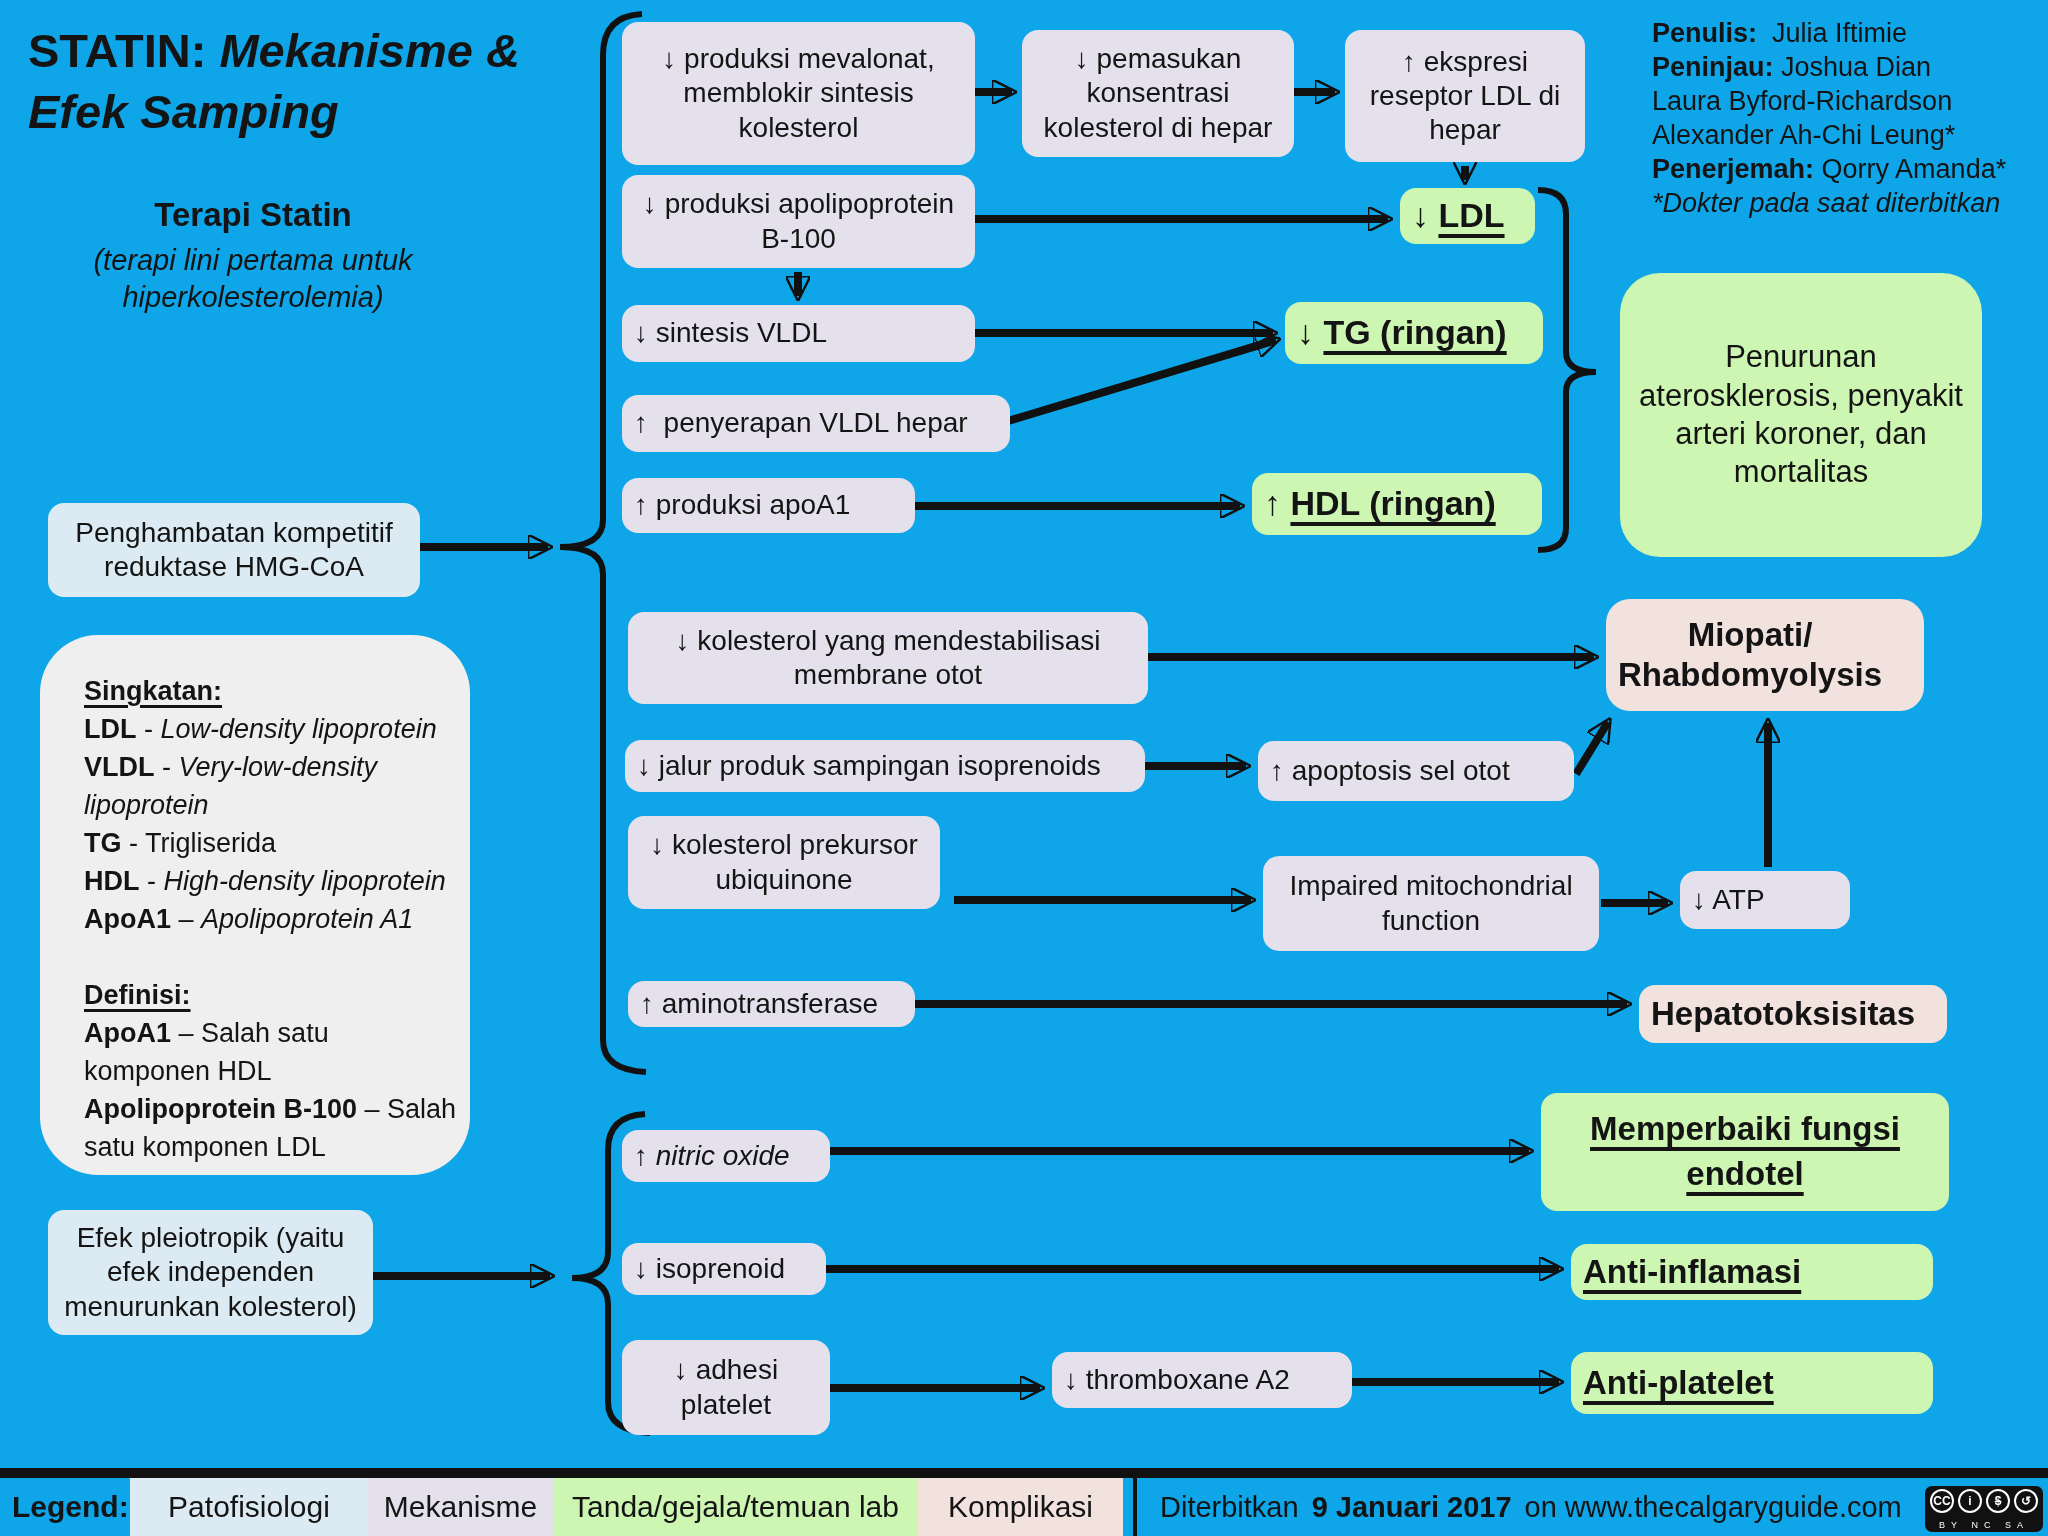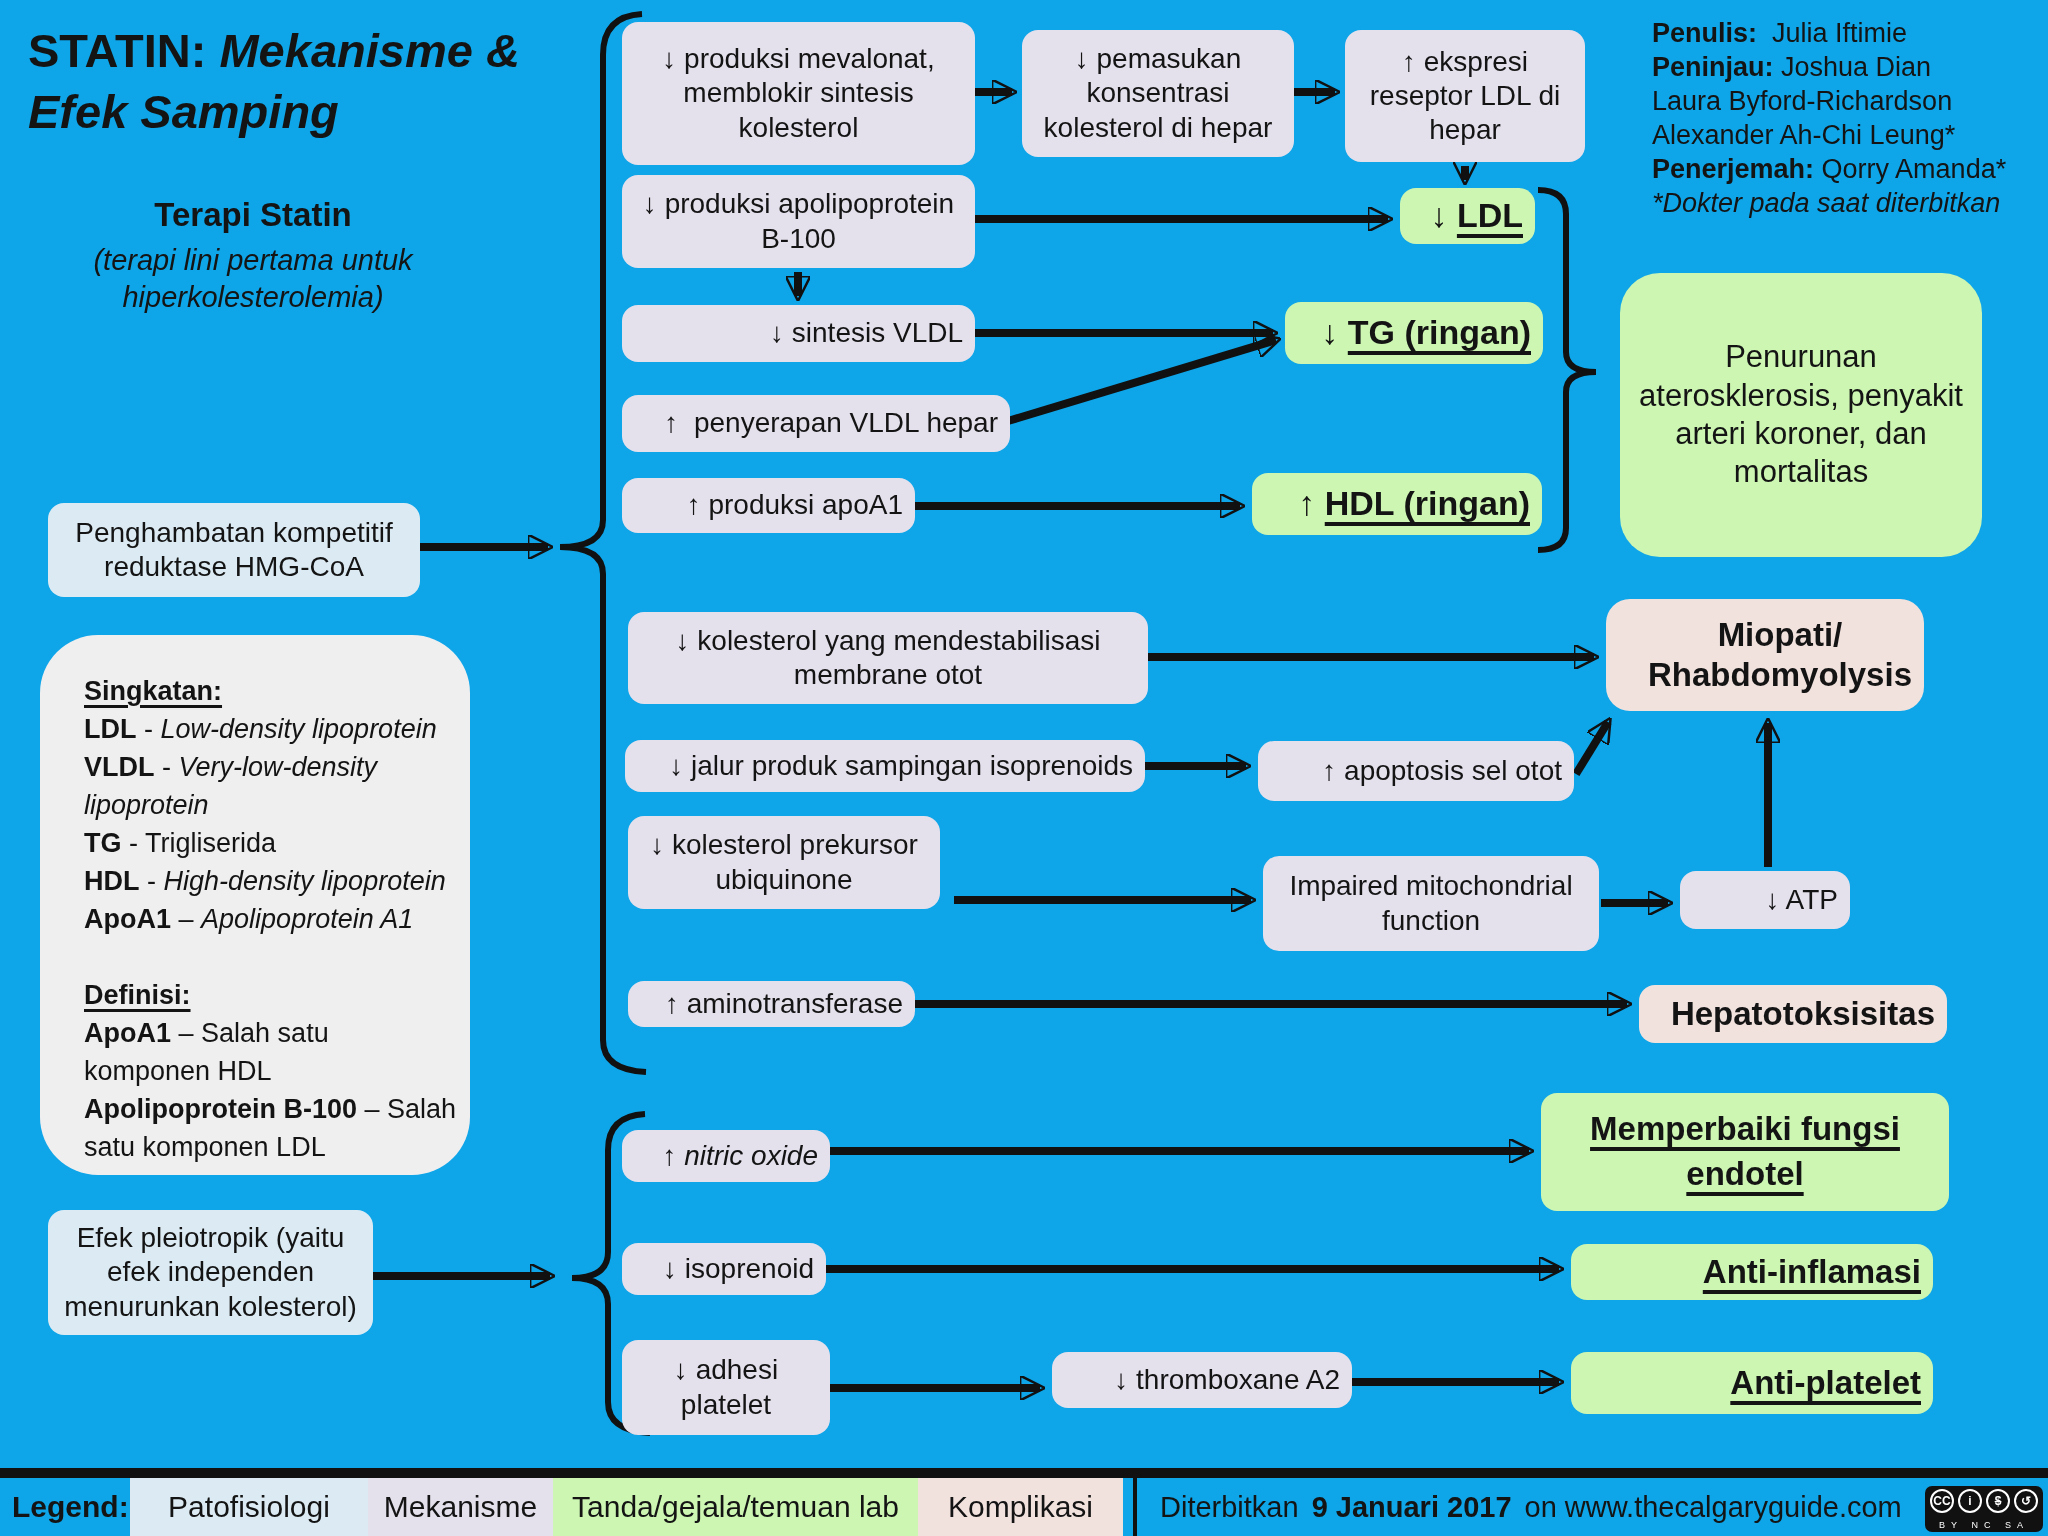--- a/index.html
+++ b/index.html
@@ -1,19 +1,19 @@
 <!DOCTYPE html>
 <html><head>
 <meta charset="utf-8">
 <style>
   html,body{margin:0;padding:0;background:#888}
   #page{position:relative;width:2048px;height:1536px;background:#0ea5e9;
         font-family:"Liberation Sans",sans-serif;color:#141414;overflow:hidden}
   
-  .box{position:absolute;border-radius:16px;display:flex;align-items:center;justify-content:flex-end;
+  .box{position:absolute;border-radius:16px;display:flex;align-items:center;justify-content:flex-start;
        text-align:center;box-sizing:border-box;padding:6px 12px;line-height:1.22;font-size:28px}
   .lav{background:#e4e0ec}
   .grn{background:#ccf6b2}
   .blu{background:#dcebf3}
   .pnk{background:#f1e2de}
   .it{font-style:italic}
   .ul{text-decoration:underline;text-decoration-thickness:4px;text-underline-offset:7px}
   .hul{text-decoration:underline;text-decoration-thickness:3px;text-underline-offset:5px}
 
   #wires{position:absolute;left:0;top:0}

